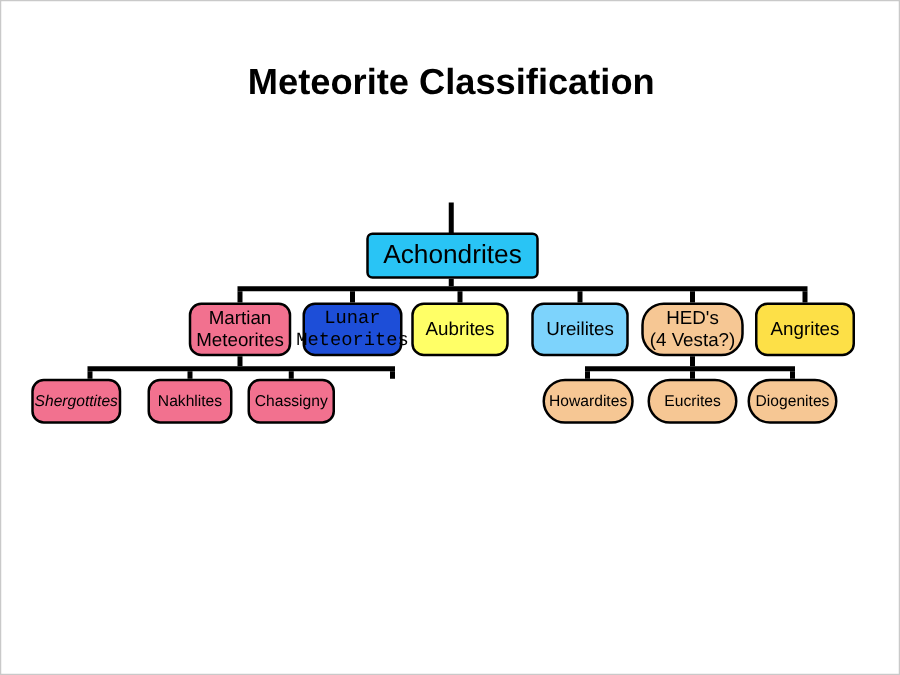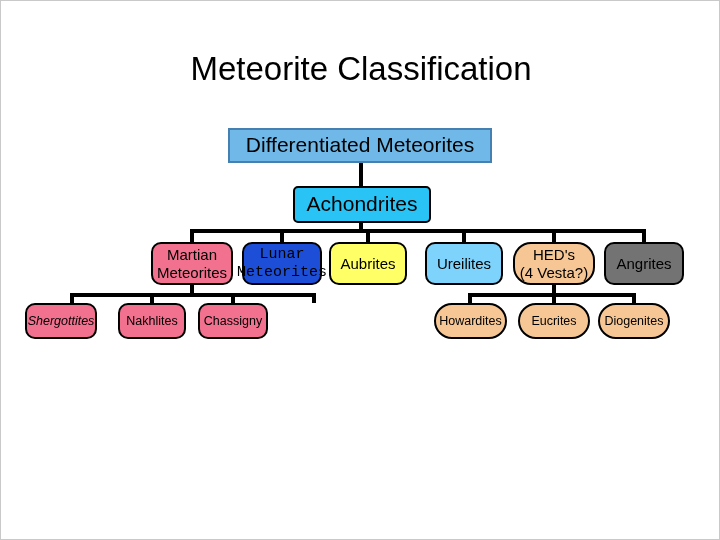--- a/index.html
+++ b/index.html
@@ -3,21 +3,21 @@
 <meta charset="utf-8">
 <style>
   html,body { margin:0; padding:0; background:#ffffff; }
   .slide {
     position:relative; width:720px; height:540px; background:#ffffff;
     font-family:"Liberation Sans", sans-serif; overflow:hidden;
     box-sizing:border-box; border:1px solid #c9c9c9; color:#000;
   }
   .title {
     position:absolute; top:49px; left:0; width:720px;
-    text-align:center; font-size:33px; color:#000; letter-spacing:0px;
+    text-align:center; font-size:29px; color:#000; letter-spacing:0px;font-weight:bold;
   }
   .node {
     position:absolute; box-sizing:border-box;
     display:flex; flex-direction:column; align-items:center; justify-content:center;
     text-align:center; line-height:1.15; color:#000;
   }
   .root-box {
     left:227px; top:127px; width:264px; height:35px;
     background:#6fb8e8; border:2px solid #4580b0; font-size:21px;
   }
@@ -25,21 +25,21 @@
     left:292px; top:185px; width:138px; height:37px;
     background:#29c4f5; border:2px solid #000; border-radius:5px; font-size:21px;
   }
   .lvl2 { top:241px; height:43px; border:2px solid #000; border-radius:10px; font-size:15px; }
   .lvl3 { top:302px; height:36px; border:2px solid #000; border-radius:10px; font-size:12.5px; }
   .pink    { background:#f2718f; }
   .green   { background:#1d4ed8;font-family:Liberation Mono, monospace; }
   .yellow  { background:#ffff66;border-radius:10px; }
   .magenta { background:#7dd3fc; }
   .tan     { background:#f6c794;border-radius:18px; }
-  .bluegray{ background:#737373; }
+  .bluegray{ background:#fde047; }
   .martian  { left:150px; width:82px; }
   .lunar    { left:241px; width:80px; }
   .aubrites { left:328px; width:78px; }
   .ureilites{ left:424px; width:78px; }
   .hed      { left:512px; width:82px; }
   .angrites { left:603px; width:80px; }
   .shergottites { left:24px;  width:72px;font-style:italic; }
   .nakhlites    { left:117px; width:68px; }
   .chassigny    { left:197px; width:70px;text-align:center; }
   .alh84001     { left:277px; width:72px; }
@@ -73,23 +73,20 @@
   <div class="line" style="left:149px; top:296px; width:4px; height:6px;"></div>
   <div class="line" style="left:230px; top:296px; width:4px; height:6px;"></div>
   <div class="line" style="left:311px; top:296px; width:4px; height:6px;"></div>
 
   <div class="line" style="left:551px; top:284px; width:4px; height:8px;"></div>
   <div class="line" style="left:467px; top:292px; width:168px; height:4px;"></div>
   <div class="line" style="left:467px; top:296px; width:4px; height:6px;"></div>
   <div class="line" style="left:551px; top:296px; width:4px; height:6px;"></div>
   <div class="line" style="left:631px; top:296px; width:4px; height:6px;"></div>
 
-  <div class="node root-box">
-    <span>Differentiated Meteorites</span>
-  </div>
 
   <div class="node ach-box">
     <span>Achondrites</span>
   </div>
 
   <div class="node lvl2 pink martian two-line">
     <span>Martian</span>
     <span>Meteorites</span>
   </div>
 

